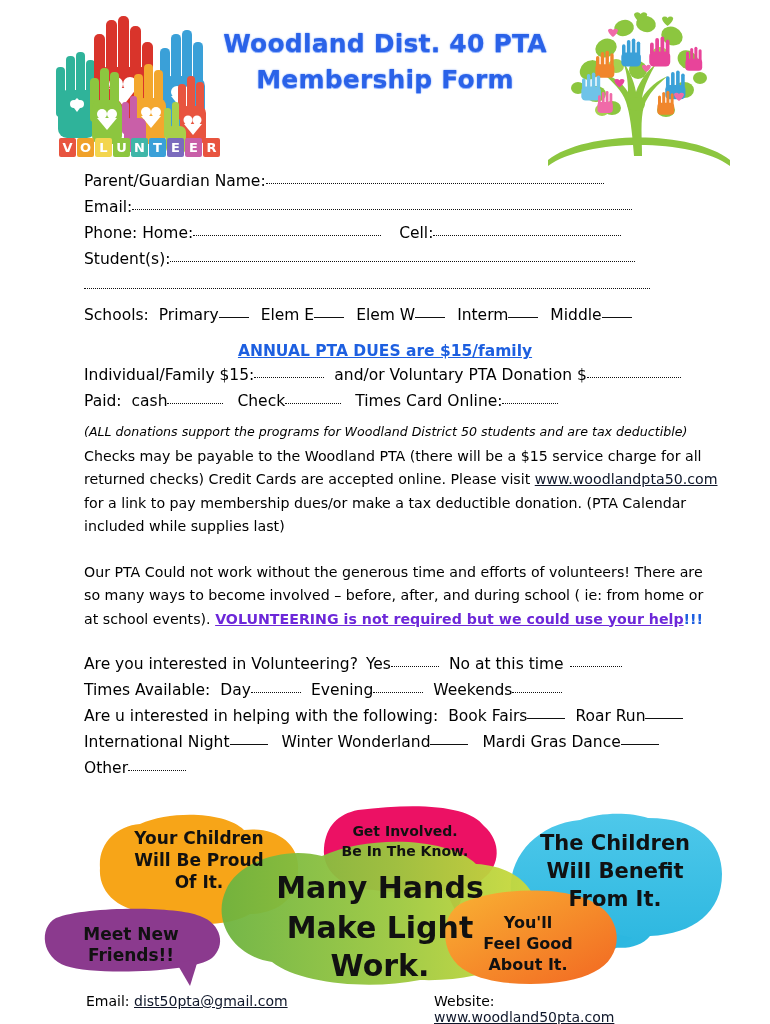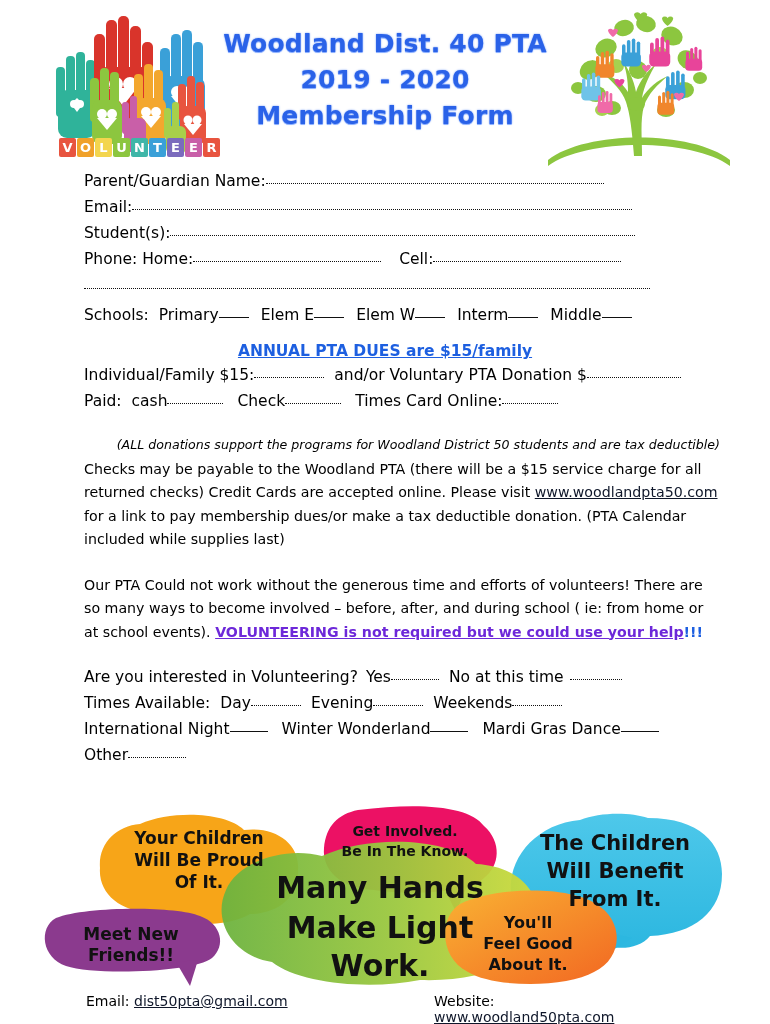--- a/index.html
+++ b/index.html
@@ -212,21 +212,20 @@
             <text x="137.5" y="140">E</text>
               <text x="155.5" y="140">E</text>
               <text x="173.5" y="140">R</text>
           </g>
         </g>
       </svg>
     </div>
 
     <div class="title-block">
       <div class="title-line">Woodland Dist. 40 PTA</div>
-      <div class="title-line">2019 - 2020</div>
       <div class="title-line">Membership Form</div>
     </div>
 
     <div class="tree-logo">
       <svg class="tree-svg" viewBox="0 0 186 162" xmlns="http://www.w3.org/2000/svg">
 
         <path d="M2 150 C40 120 146 120 184 150 L184 156 C146 128 40 128 2 156 Z" fill="#8cc63f"></path>
 
         <path d="M88 146 C86 120 84 104 80 92 C76 80 66 72 58 64 C66 66 76 72 82 82 C82 70 80 58 76 50 C82 58 88 70 90 82 C94 70 102 60 110 54 C104 64 98 76 96 88 C102 78 112 70 122 66 C112 74 102 84 98 96 C94 110 96 128 96 146 Z" fill="#8cc63f"></path>
         <circle cx="92" cy="60" r="9" fill="#8cc63f"></circle>
@@ -331,63 +330,66 @@
 
     <div class="row">
       <span>Parent/Guardian Name:</span><span class="dotline" style="width:338px;"></span>
     </div>
 
     <div class="row">
       <span>Email:</span><span class="dotline" style="width:500px;"></span>
     </div>
 
     <div class="row">
+      <span>Phone: Home:</span><span class="dotline" style="width:188px;"></span><span class="gap" style="width:18px;"></span><span>Cell:</span><span class="dotline" style="width:188px;"></span>
+    </div>
+
+    <div class="row">
       <span>Student(s):</span><span class="dotline" style="width:465px;"></span>
-    </div>
-
-    <div class="row">
-      <span>Phone: Home:</span><span class="dotline" style="width:188px;"></span><span class="gap" style="width:18px;"></span><span>Cell:</span><span class="dotline" style="width:188px;"></span>
     </div>
 
     <div class="row" style="line-height:28px;">
       <span class="dotline" style="width:566px;"></span>
     </div>
 
     <div class="row" style="margin-top:2px;">
       <span>Schools:</span><span class="gap" style="width:10px;"></span><span>Primary</span><span class="solidline" style="width:30px;"></span><span class="gap" style="width:12px;"></span><span>Elem E</span><span class="solidline" style="width:30px;"></span><span class="gap" style="width:12px;"></span><span>Elem W</span><span class="solidline" style="width:30px;"></span><span class="gap" style="width:12px;"></span><span>Interm</span><span class="solidline" style="width:30px;"></span><span class="gap" style="width:12px;"></span><span>Middle</span><span class="solidline" style="width:30px;"></span>
     </div>
 
     <div class="dues-head">ANNUAL PTA DUES are $15/family</div>
 
     <div class="row">
       <span>Individual/Family $15:</span><span class="dotline" style="width:70px;"></span><span class="gap" style="width:10px;"></span><span>and/or Voluntary PTA Donation $</span><span class="dotline" style="width:94px;"></span>
     </div>
 
     <div class="row">
       <span>Paid:</span><span class="gap" style="width:10px;"></span><span>cash</span><span class="dotline" style="width:56px;"></span><span class="gap" style="width:14px;"></span><span>Check</span><span class="dotline" style="width:56px;"></span><span class="gap" style="width:14px;"></span><span>Times Card Online:</span><span class="dotline" style="width:56px;"></span>
     </div>
 
-    <div class="para small-italic" style="margin-top:19px;text-align:right;">(ALL donations support the programs for Woodland District 50 students and are tax deductible)</div>
+    <div class="para small-italic" style="margin-top:6px;">(ALL donations support the programs for Woodland District 50 students and are tax deductible)</div>
 
     <div class="para" style="margin-top:1px;">
       <span>Checks may be payable to the Woodland PTA (there will be a $15 service charge for all returned checks)  Credit Cards are accepted online.  Please visit </span><span class="bluelink">www.woodlandpta50.com</span><span> for a link to pay membership dues/or make a tax deductible donation. (PTA Calendar included while supplies last)</span>
     </div>
 
     <div class="para" style="margin-top:22px;">
       <span>Our PTA Could not work without the generous time and efforts of volunteers!  There are so many ways to become involved – before, after, and during school ( ie: from home or at school events).  </span><span class="bluebold">VOLUNTEERING is not required but we could use your help</span><span style="color:#1d5fe0;font-weight:bold;">!!!</span>
     </div>
 
     <div class="row" style="margin-top:20px;">
       <span>Are you interested in Volunteering?</span><span class="gap" style="width:8px;"></span><span>Yes</span><span class="dotline" style="width:48px;"></span><span class="gap" style="width:10px;"></span><span>No at this time</span><span class="gap" style="width:6px;"></span><span class="dotline" style="width:52px;"></span>
     </div>
 
     <div class="row">
       <span>Times Available:</span><span class="gap" style="width:10px;"></span><span>Day</span><span class="dotline" style="width:50px;"></span><span class="gap" style="width:10px;"></span><span>Evening</span><span class="dotline" style="width:50px;"></span><span class="gap" style="width:10px;"></span><span>Weekends</span><span class="dotline" style="width:50px;"></span>
     </div>
 
+    <div class="row">
+      <span>Are u interested in helping with the following:</span><span class="gap" style="width:10px;"></span><span>Book Fairs</span><span class="solidline" style="width:38px;"></span><span class="gap" style="width:10px;"></span><span>Roar Run</span><span class="solidline" style="width:38px;"></span>
+    </div>
 
     <div class="row">
       <span>International Night</span><span class="solidline" style="width:38px;"></span><span class="gap" style="width:14px;"></span><span>Winter Wonderland</span><span class="solidline" style="width:38px;"></span><span class="gap" style="width:14px;"></span><span>Mardi Gras Dance</span><span class="solidline" style="width:38px;"></span>
     </div>
 
     <div class="row">
       <span>Other</span><span class="dotline" style="width:58px;"></span>
     </div>
   </div>
 

